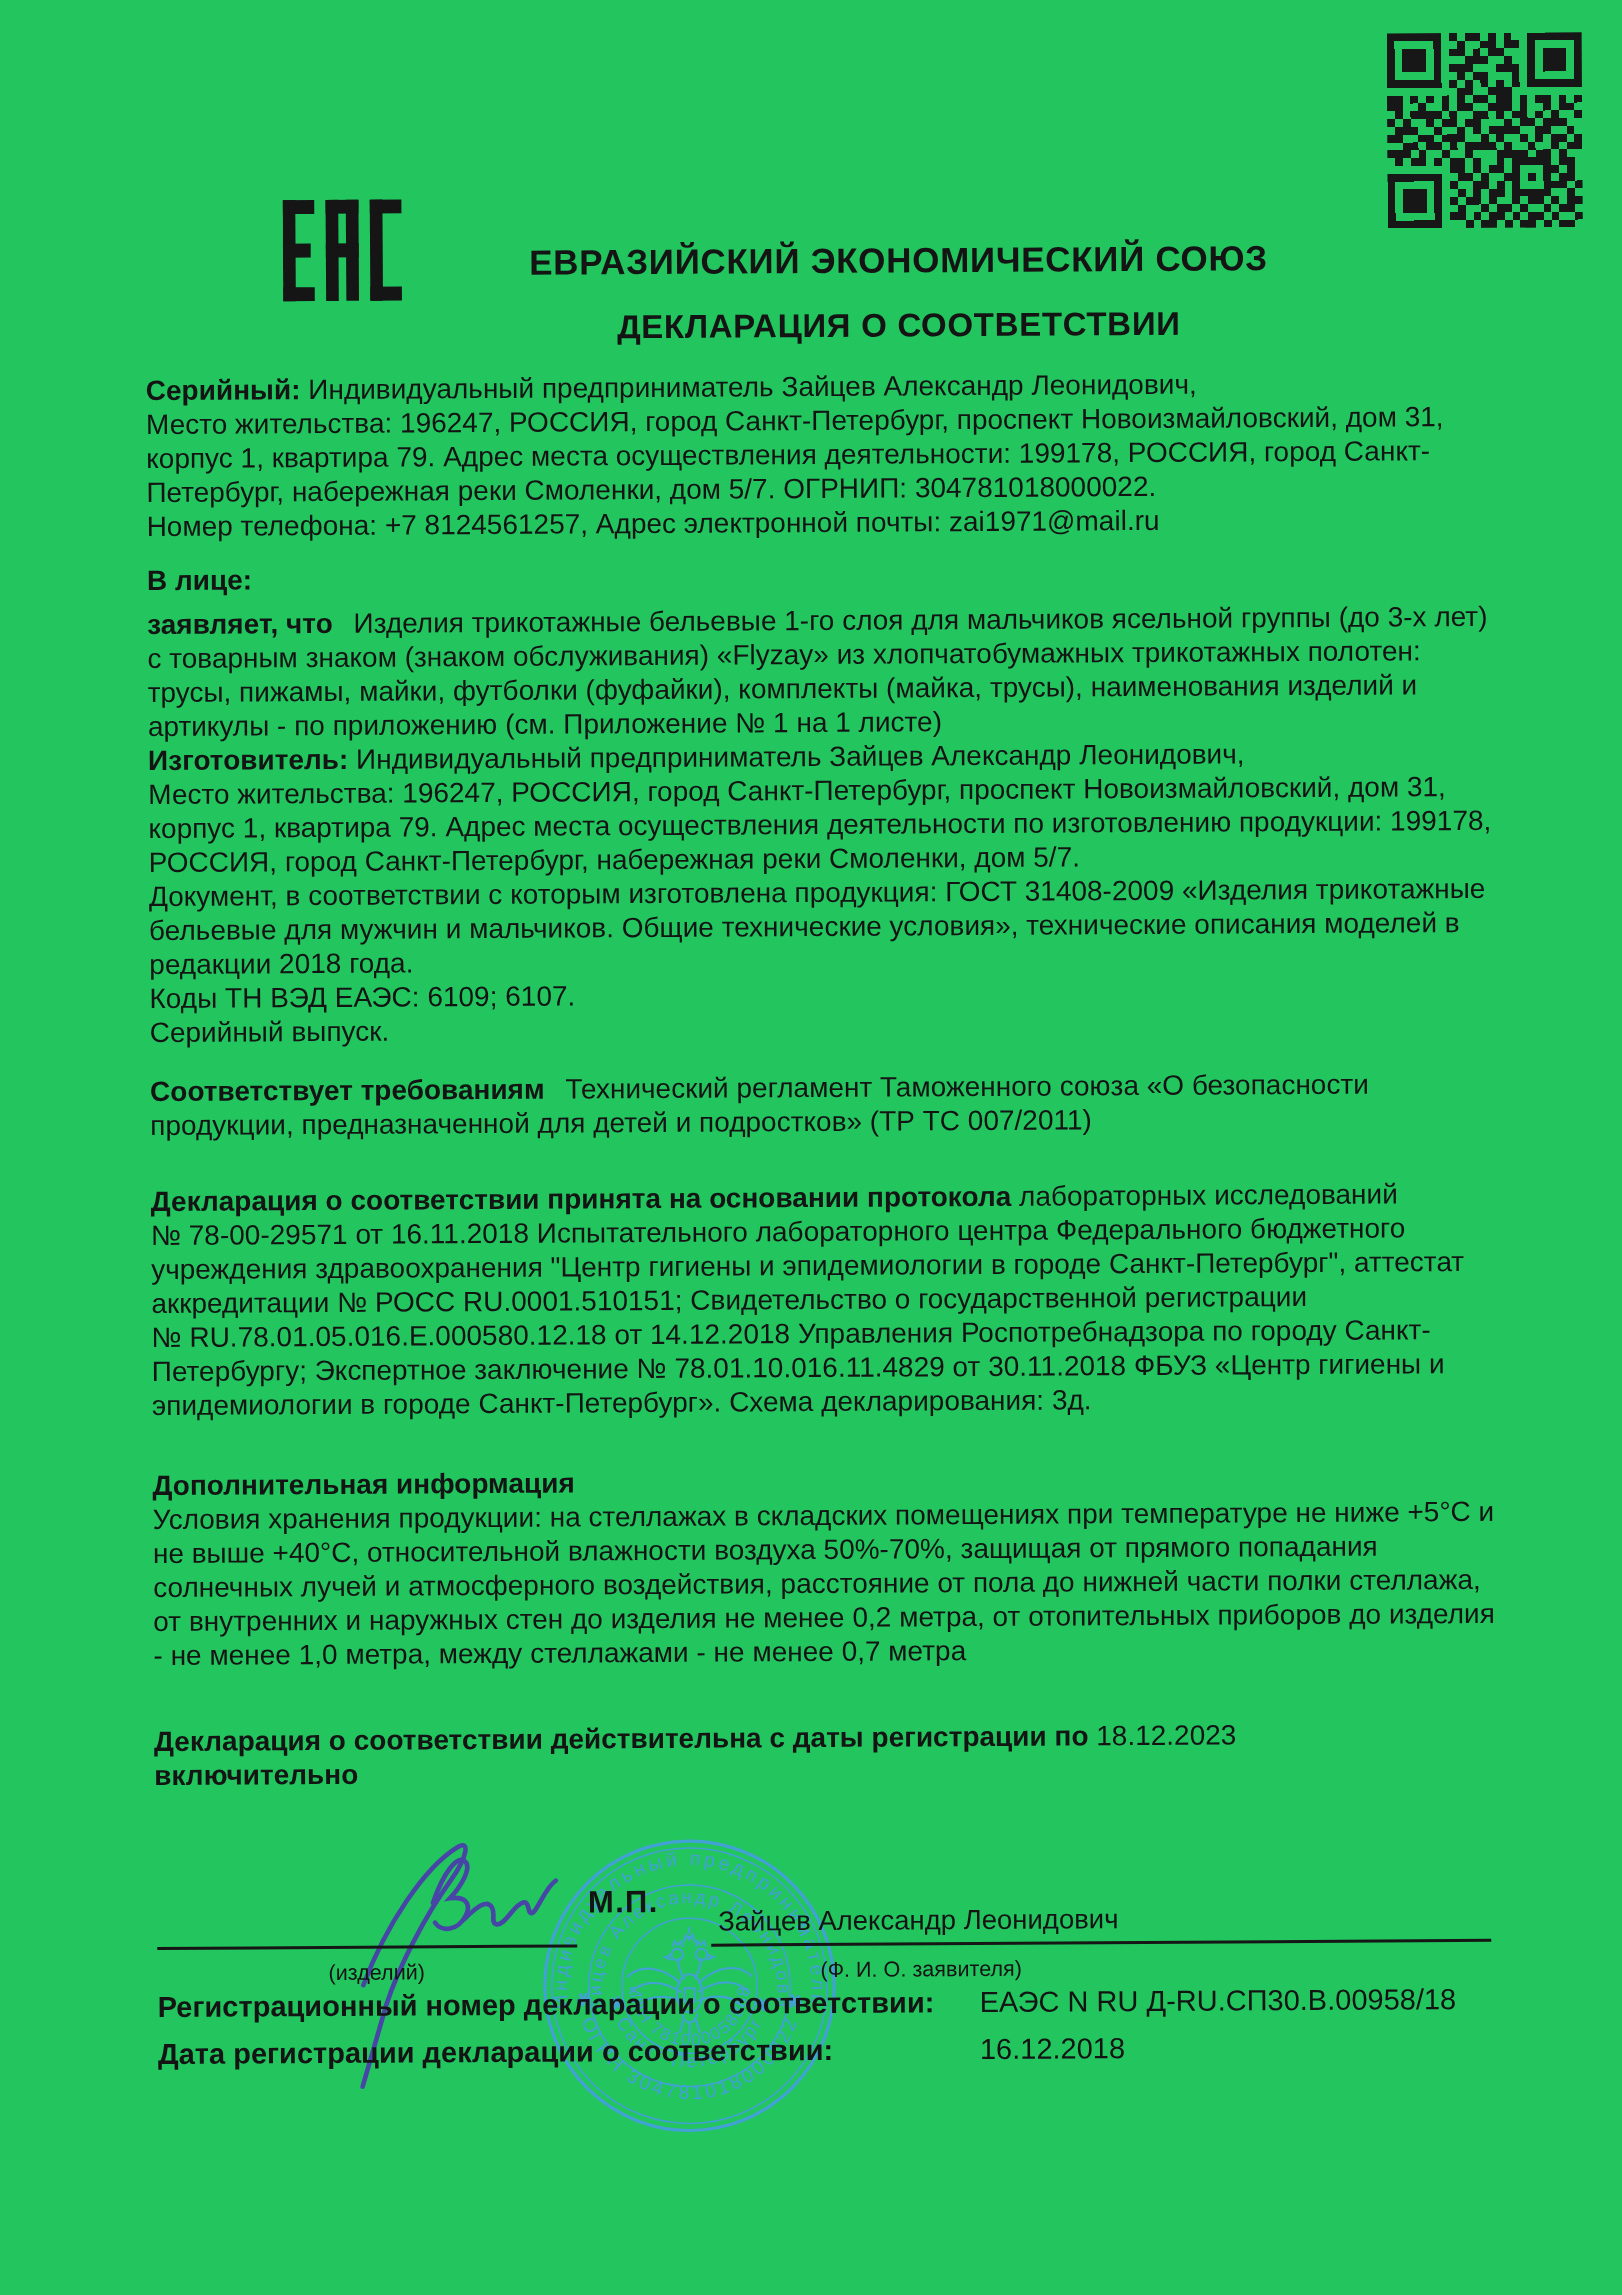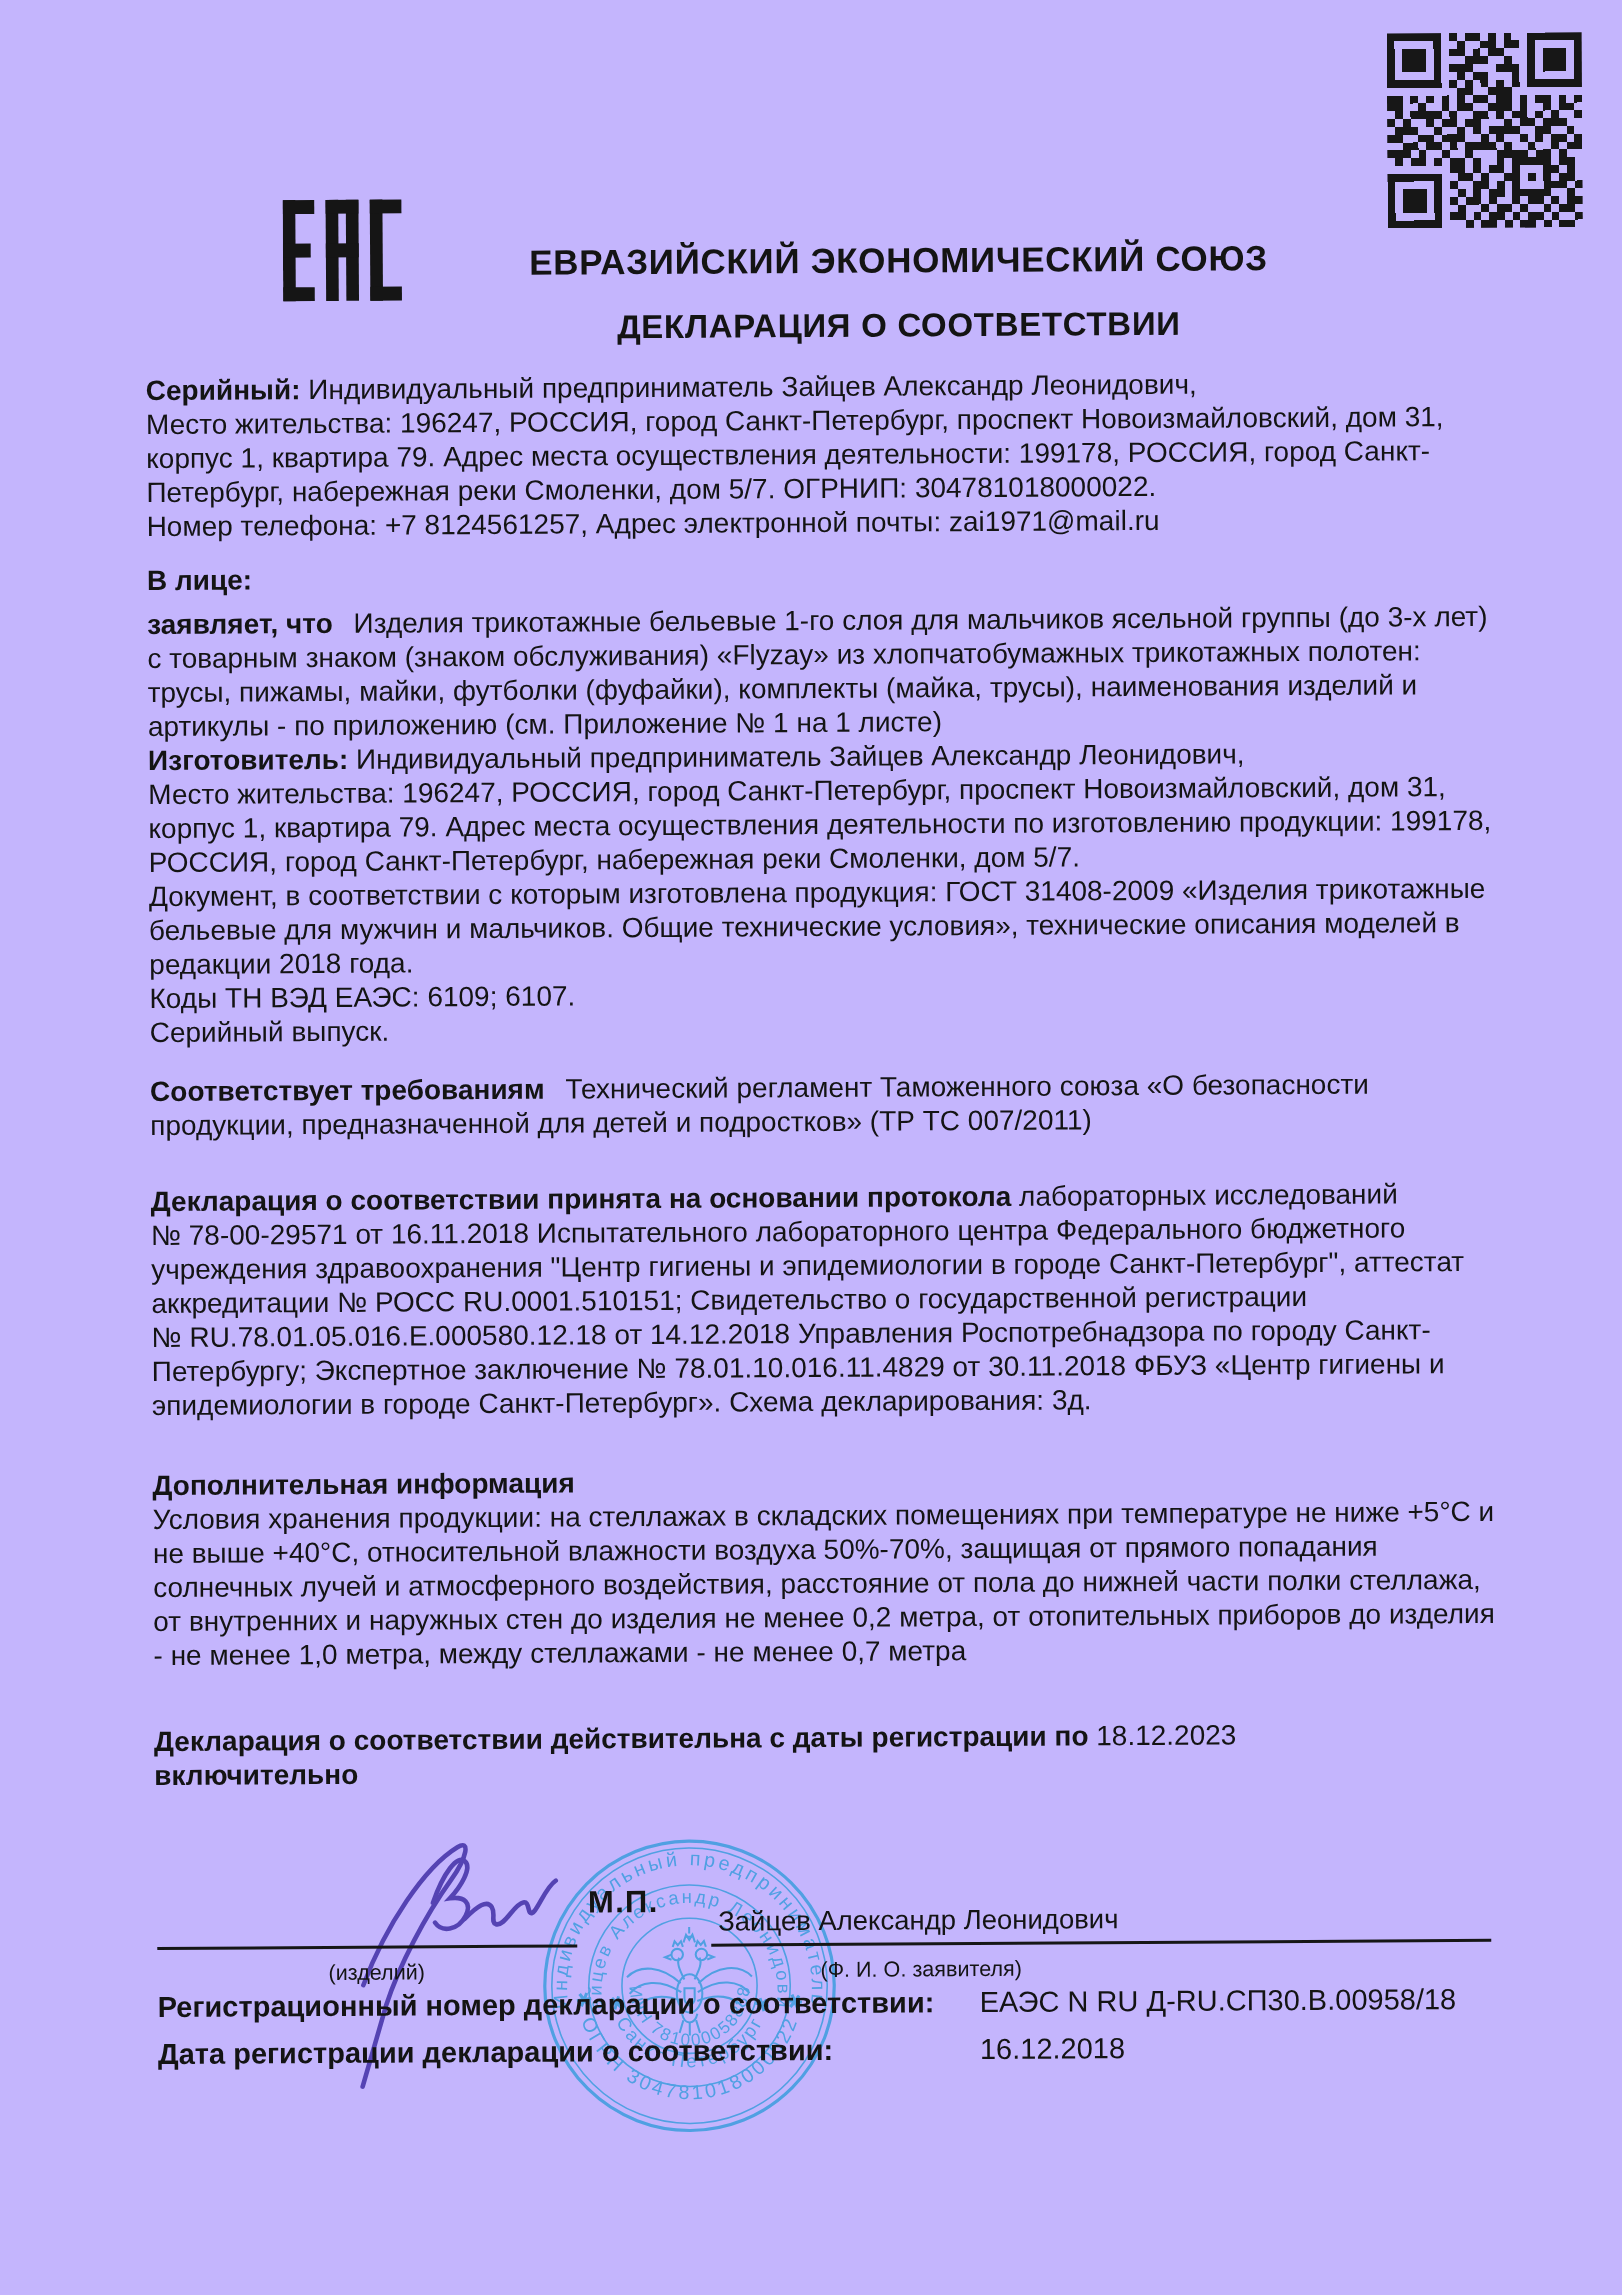--- a/index.html
+++ b/index.html
@@ -1,17 +1,17 @@
 <!DOCTYPE html>
 <html style="font-size:10.5px"><head>
 <meta charset="utf-8">
 <style>
   html,body{margin:0;padding:0;background:#ffffff;}
   .sheet{
-    position:relative;width:1623px;height:2295px;background:#c4b5fd;
+    position:relative;width:1623px;height:2295px;background:#22c55e;
     font-family:"Liberation Sans", sans-serif;color:#141414;overflow:hidden;
   }
   .tilt{position:absolute;inset:0;transform:rotate(-0.35deg);transform-origin:50% 40%;}
 
   
   .qr{position:absolute;left:1392px;top:37px;width:195px;height:195px;}
   .qr svg{width:100%;height:100%;shape-rendering:crispEdges;fill:#171717;}
 
   
   .eac{position:absolute;left:287px;top:196px;width:120px;height:103px;}

